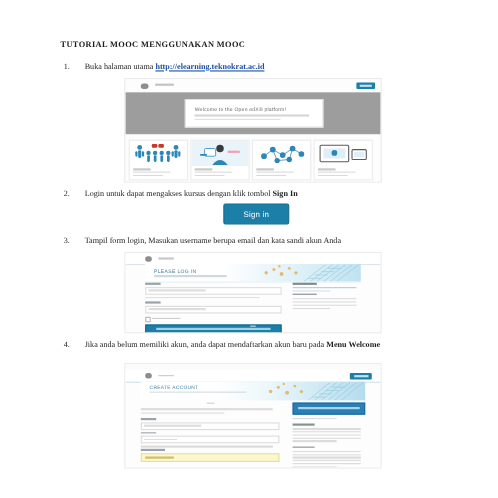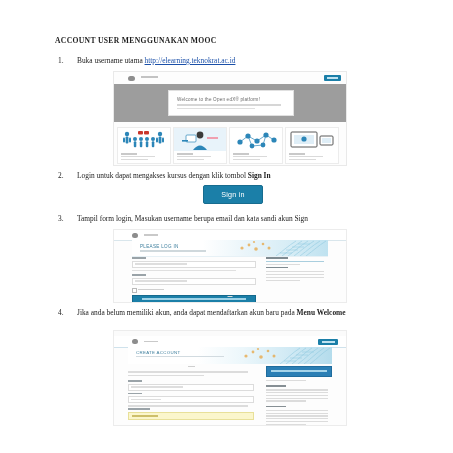--- a/index.html
+++ b/index.html
@@ -13,21 +13,21 @@
   .page{position:relative;width:453px;height:453px;background:#fff;padding:0;box-sizing:border-box;}
   .doc-title{
     position:absolute;left:55px;top:36px;
     font-size:7.6px;font-weight:bold;letter-spacing:.35px;
     color:#1c1c1c;font-family:"Liberation Serif",serif;
   }
   .step{position:absolute;left:58px;width:340px;font-size:7.4px;line-height:10.5px;color:#1c1c1c;}
   .step .num{position:absolute;left:0;top:0;width:14px;}
   .step .txt{display:block;margin-left:19px;text-align:justify;}
   .step b{font-weight:bold;}
-  .link{color:#1a4fa8;text-decoration:underline;}
+  .link{color:#1a4fa8;text-decoration:underline;font-weight:bold;}
 
   
   .shot{position:absolute;background:#fdfdfd;overflow:hidden;}
 
   
   #shot1{left:113px;top:71px;width:232px;height:93px;border:0.5px solid #e9e9e9;}
   .navbar{position:absolute;left:0;top:0;right:0;height:12px;background:#fdfdfd;border-bottom:1px solid #e3e3e3;}
   .logo-dot{position:absolute;left:14px;top:3.5px;width:7px;height:5px;border-radius:3px;background:#8e8e8e;}
   .logo-word{position:absolute;left:27px;top:4px;width:17px;height:2px;background:#c3c3c3;}
   .signin-btn-mini{position:absolute;right:5px;top:3px;width:17px;height:6px;background:#1b7fa8;border-radius:1px;}
@@ -104,25 +104,25 @@
   .rf-blue i{display:block;margin:3px auto 0;width:86%;height:1.8px;background:#a6d4e9;}
   .rf-p{width:62px;height:1.3px;background:#dcdcdc;margin-bottom:1.5px;}
   .rf-p.s{width:40px;}
   .rf-hd{width:20px;height:1.5px;background:#868f94;margin:4px 0 2.5px 0;}
 </style>
 </head>
 <body>
 
 <div class="page">
 
-  <div class="doc-title">ACCOUNT USER MENGGUNAKAN MOOC</div>
+  <div class="doc-title">TUTORIAL MOOC MENGGUNAKAN MOOC</div>
 
   <div class="step" style="top:56px;">
     <span class="num">1.</span>
-    <span class="txt"><span>Buka username utama </span><a class="link" href="#">http://elearning.teknokrat.ac.id</a></span>
+    <span class="txt"><span>Buka halaman utama </span><a class="link" href="#">http://elearning.teknokrat.ac.id</a></span>
   </div>
 
   <div class="shot" id="shot1">
     <div class="navbar">
       <span class="logo-dot"></span>
       <span class="logo-word"></span>
       <span class="signin-btn-mini">
           <i></i>
         </span>
     </div>
@@ -236,21 +236,21 @@
     <span class="num">2.</span>
     <span class="txt"><span>Login untuk dapat mengakses kursus dengan klik tombol </span><b>Sign In</b></span>
   </div>
 
   <div id="signin-shot">
     <span class="signin-big">Sign in</span>
   </div>
 
   <div class="step" style="top:214px;">
     <span class="num">3.</span>
-    <span class="txt">Tampil form login, Masukan username berupa email dan kata sandi akun Sign</span>
+    <span class="txt">Tampil form login, Masukan username berupa email dan kata sandi akun Anda</span>
   </div>
 
   <div class="shot" id="shot3">
     <div class="lf-nav">
       <span class="lf-logo"></span>
       <span class="lf-logoword"></span>
     </div>
     <div class="lf-banner">
       <svg class="lf-dna" viewBox="0 0 92 16">
         <g stroke="#89c6dd" stroke-width=".6" fill="none">

